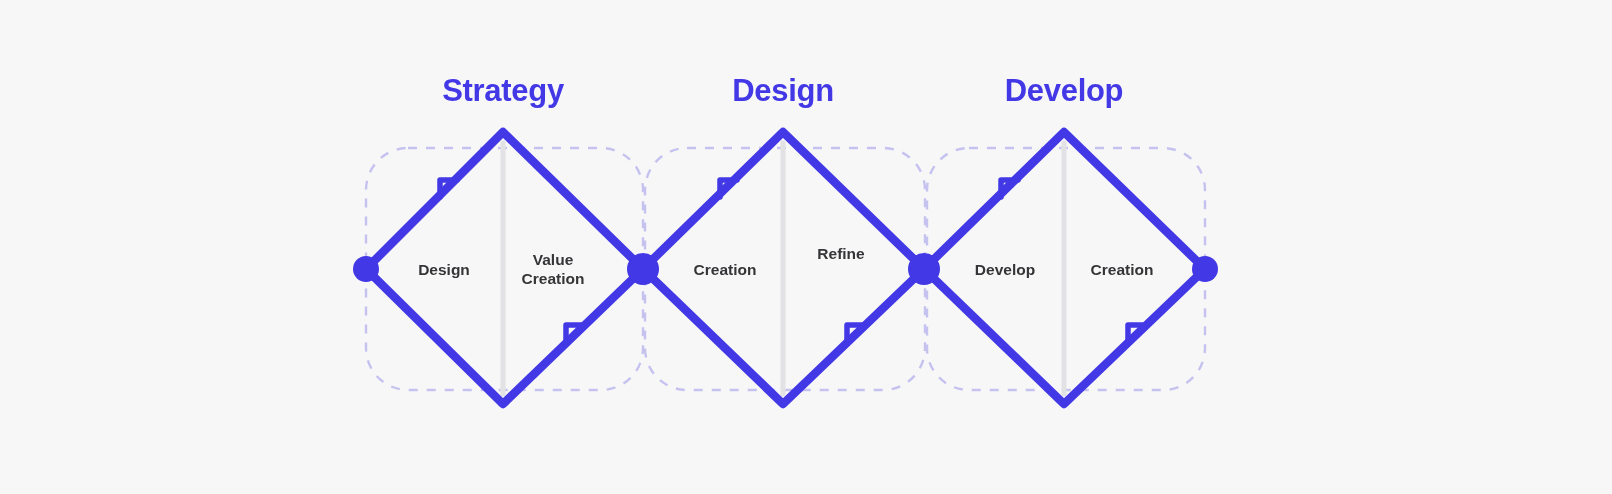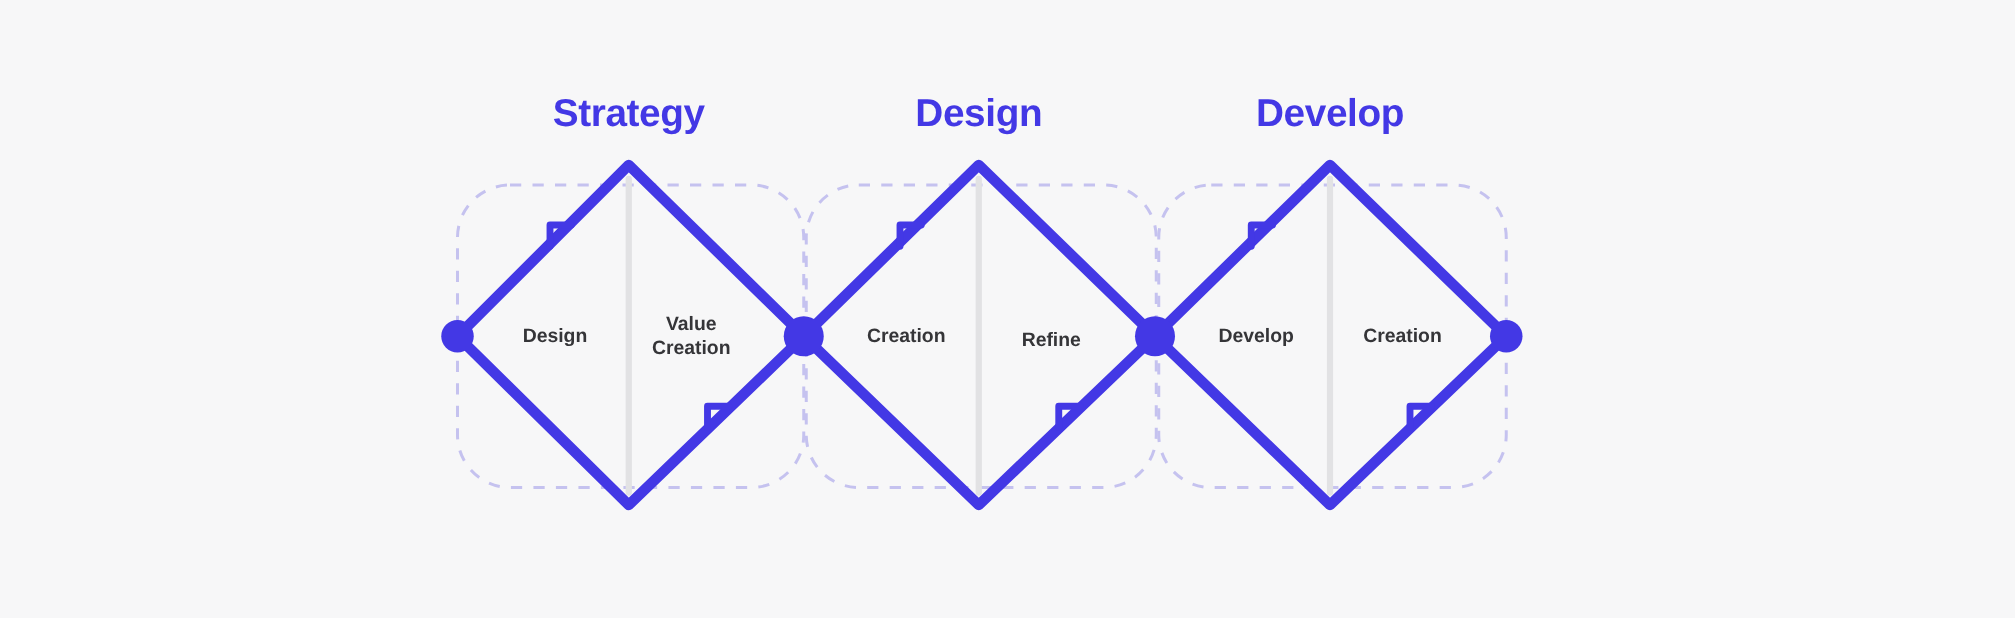--- a/index.html
+++ b/index.html
@@ -96,18 +96,18 @@
 
   <div class="phase-heading" style="left:503px; top:73px;">Strategy</div>
   <div class="phase-heading" style="left:783px; top:73px;">Design</div>
   <div class="phase-heading" style="left:1064px; top:73px;">Develop</div>
 
   <div class="stage-label" style="left:444px; top:269px;">Design</div>
   <div class="stage-label" style="left:553px; top:269px;">Value
 Creation</div>
 
   <div class="stage-label" style="left:725px; top:269px;">Creation</div>
-  <div class="stage-label" style="left:841px; top:272px;">Refine</div>
+  <div class="stage-label" style="left:841px; top:253px;">Refine</div>
 
   <div class="stage-label" style="left:1005px; top:269px;">Develop</div>
   <div class="stage-label" style="left:1122px; top:269px;">Creation</div>
 
 </div>
 
 </body></html>

